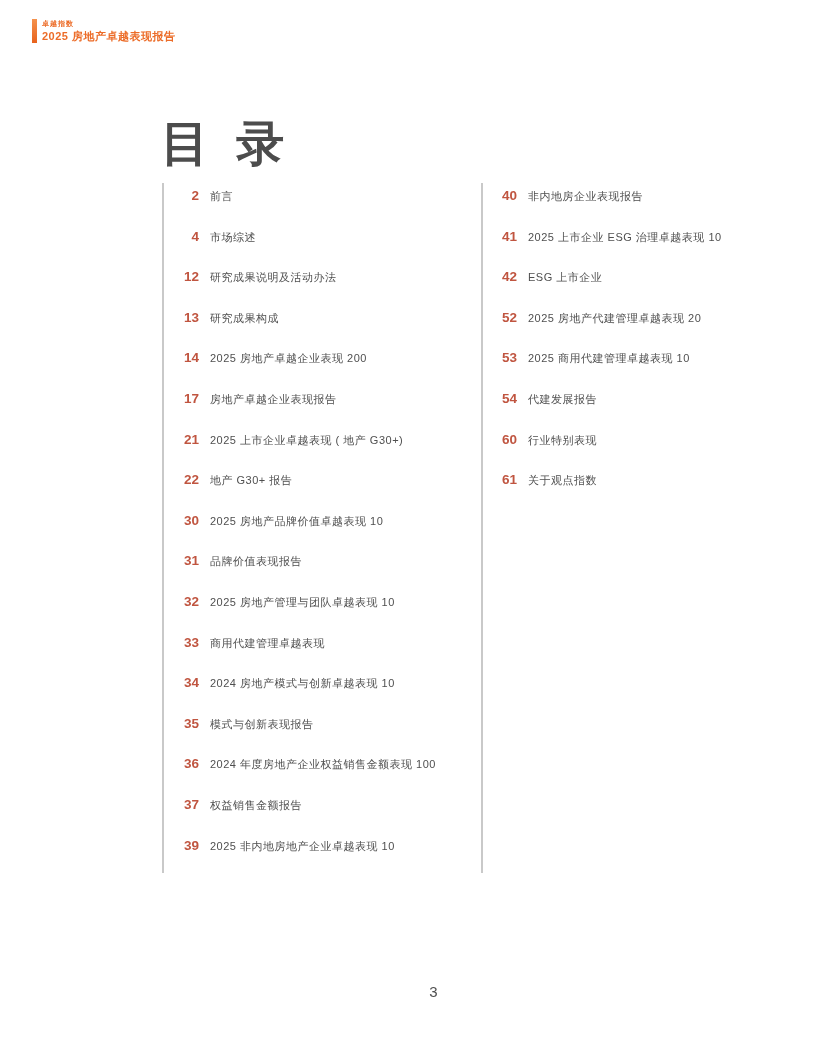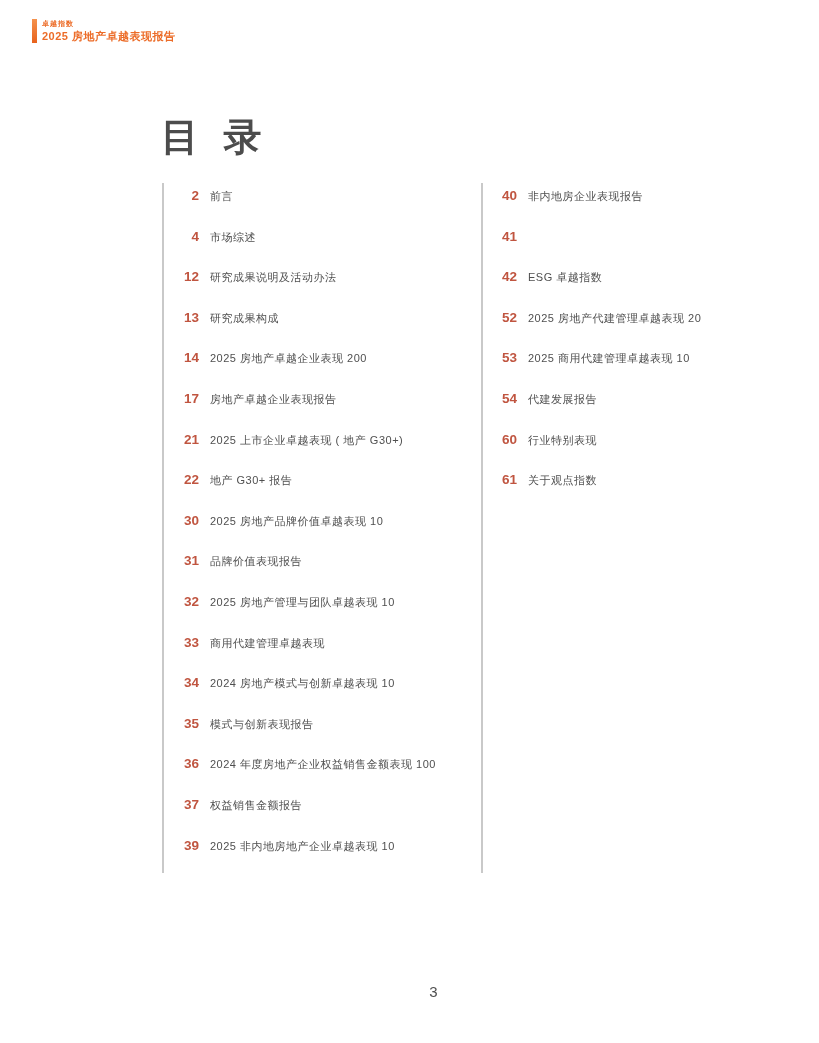--- a/index.html
+++ b/index.html
@@ -41,21 +41,21 @@
     font-size: 11px;
     font-weight: bold;
     letter-spacing: 0.5px;
     line-height: 14px;
   }
 
   
   .doc-title {
     position: absolute;
     left: 137px; top: 112px;
-    font-size: 38px;
+    font-size: 48px;
     font-weight: bold;
     color: #4c4c4c;
     letter-spacing: 2px;
     word-spacing: 10px;
   }
 
   
   .toc {
     position: absolute;
     left: 138px; top: 183px;
@@ -208,25 +208,26 @@
       </div>
     <div class="toc-col right">
 
         <div class="toc-row">
           <span class="toc-num">40</span>
           <span class="toc-label">非内地房企业表现报告</span>
         </div>
 
         <div class="toc-row">
           <span class="toc-num">41</span>
+          <span class="toc-label">2025 上市企业 ESG 治理卓越表现 10</span>
         </div>
 
         <div class="toc-row">
           <span class="toc-num">42</span>
-          <span class="toc-label">ESG 卓越指数</span>
+          <span class="toc-label">ESG 上市企业</span>
         </div>
 
         <div class="toc-row">
           <span class="toc-num">52</span>
           <span class="toc-label">2025 房地产代建管理卓越表现 20</span>
         </div>
 
         <div class="toc-row">
           <span class="toc-num">53</span>
           <span class="toc-label">2025 商用代建管理卓越表现 10</span>

